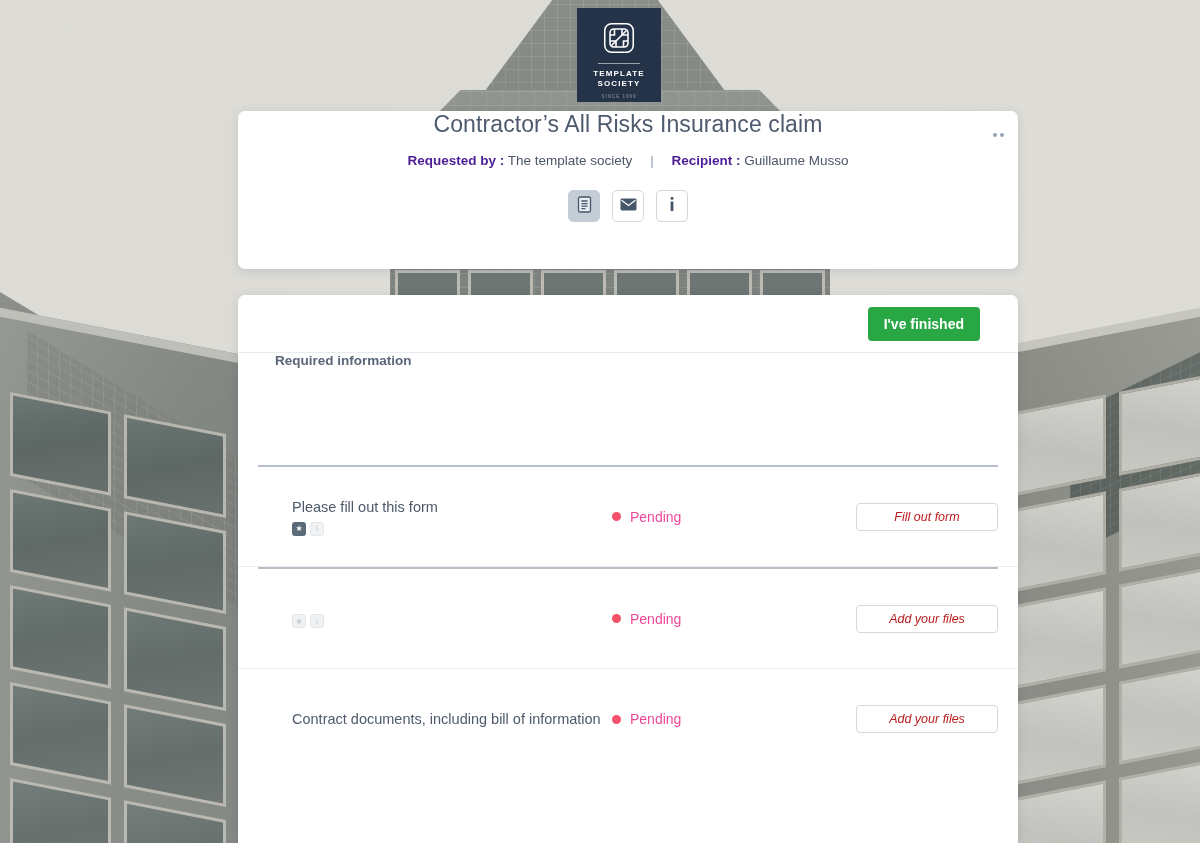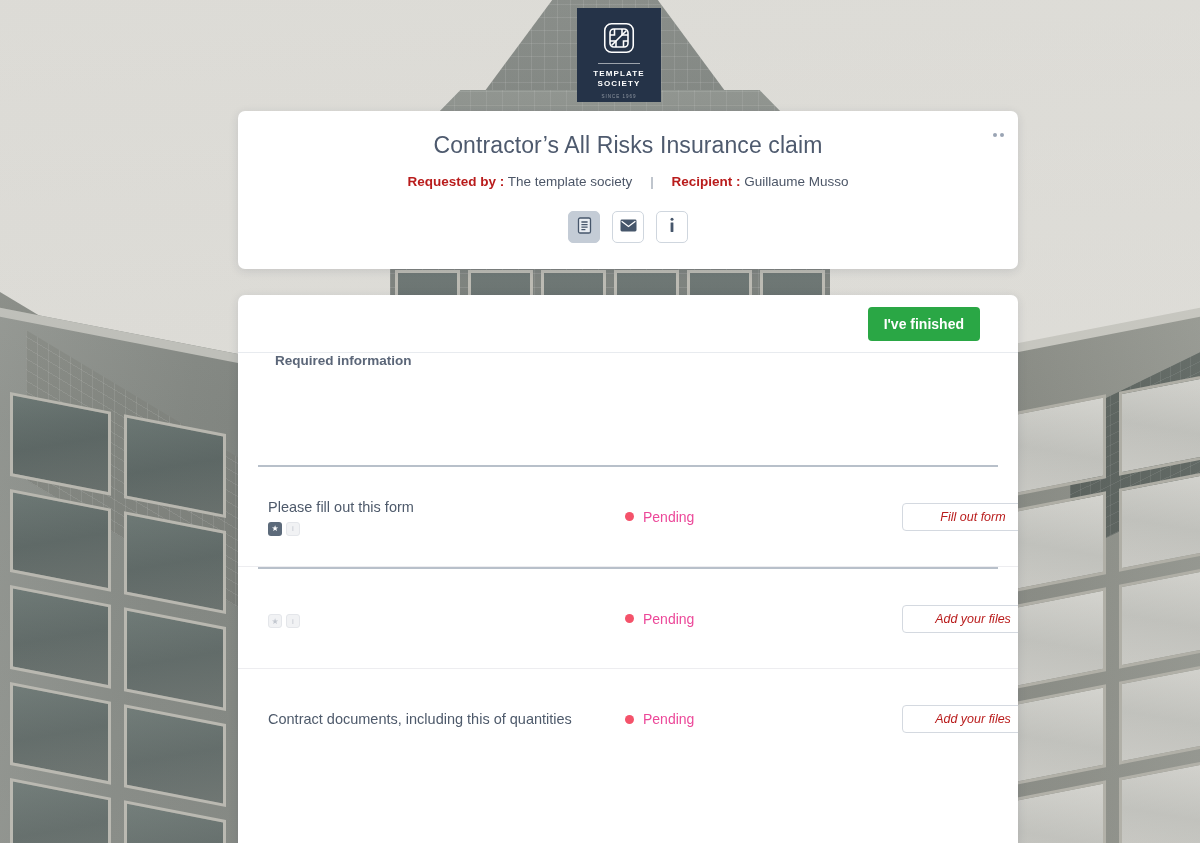--- a/index.html
+++ b/index.html
@@ -266,30 +266,29 @@
     background: #9aa4b4;
     display: block;
   }
 
   .doc-title {
     text-align: center;
     color: #4e5a6e;
     font-size: 23px;
     font-weight: normal;
     margin: 0;
-    padding-top: 21px;
     letter-spacing: .1px;
   }
   .meta-row {
     text-align: center;
     margin-top: 15px;
     font-size: 13.5px;
     color: #4c5667;
   }
-  .meta-row b { color: #b91c1c; font-weight: bold; margin-top: 12px; }
+  .meta-row b { color: #4c1d95; font-weight: bold; margin-top: 12px; }
   .meta-sep {
     display: inline-block;
     margin: 0 14px;
     color: #8f99a8;
   }
 
   .icon-row {
     display: flex;
     justify-content: center;
     gap: 12px;
@@ -348,25 +347,24 @@
   }
   .section-rule {
     height: 2px;
     background: #b8c0ca;
     margin: 0 20px;
   }
 
   .row {
     display: flex;
     align-items: center;
-    padding: 0 20px 0 30px;
+    padding: 0 20px 0 54px;
     height: 100px;
     box-sizing: border-box;
     border-bottom: 1px solid #ededf0;
-    gap: 37px;
   }
   .row:last-child { border-bottom: none; }
   .row-label-wrap {
     width: 320px;
     flex: 0 0 320px;
   }
   .row-label {
     color: #4e5a6b;
     font-size: 14.5px;
     line-height: 19px;
@@ -590,21 +588,21 @@
           </div>
         </div>
         <div class="status">
           <span class="dot" style="background: rgb(244, 82, 106);"></span>
           <span>Pending</span>
         </div>
         <div class="row-action"><button class="ghost-btn">Add your files</button></div>
       </div>
       <div class="row">
         <div class="row-label-wrap">
-          <div class="row-label">Contract documents, including this of quantities</div>
+          <div class="row-label">Contract documents, including bill of information</div>
         </div>
         <div class="status">
           <span class="dot" style="background: rgb(244, 82, 106);"></span>
           <span>Pending</span>
         </div>
         <div class="row-action"><button class="ghost-btn">Add your files</button></div>
       </div>
     </div>
 
 </div>

